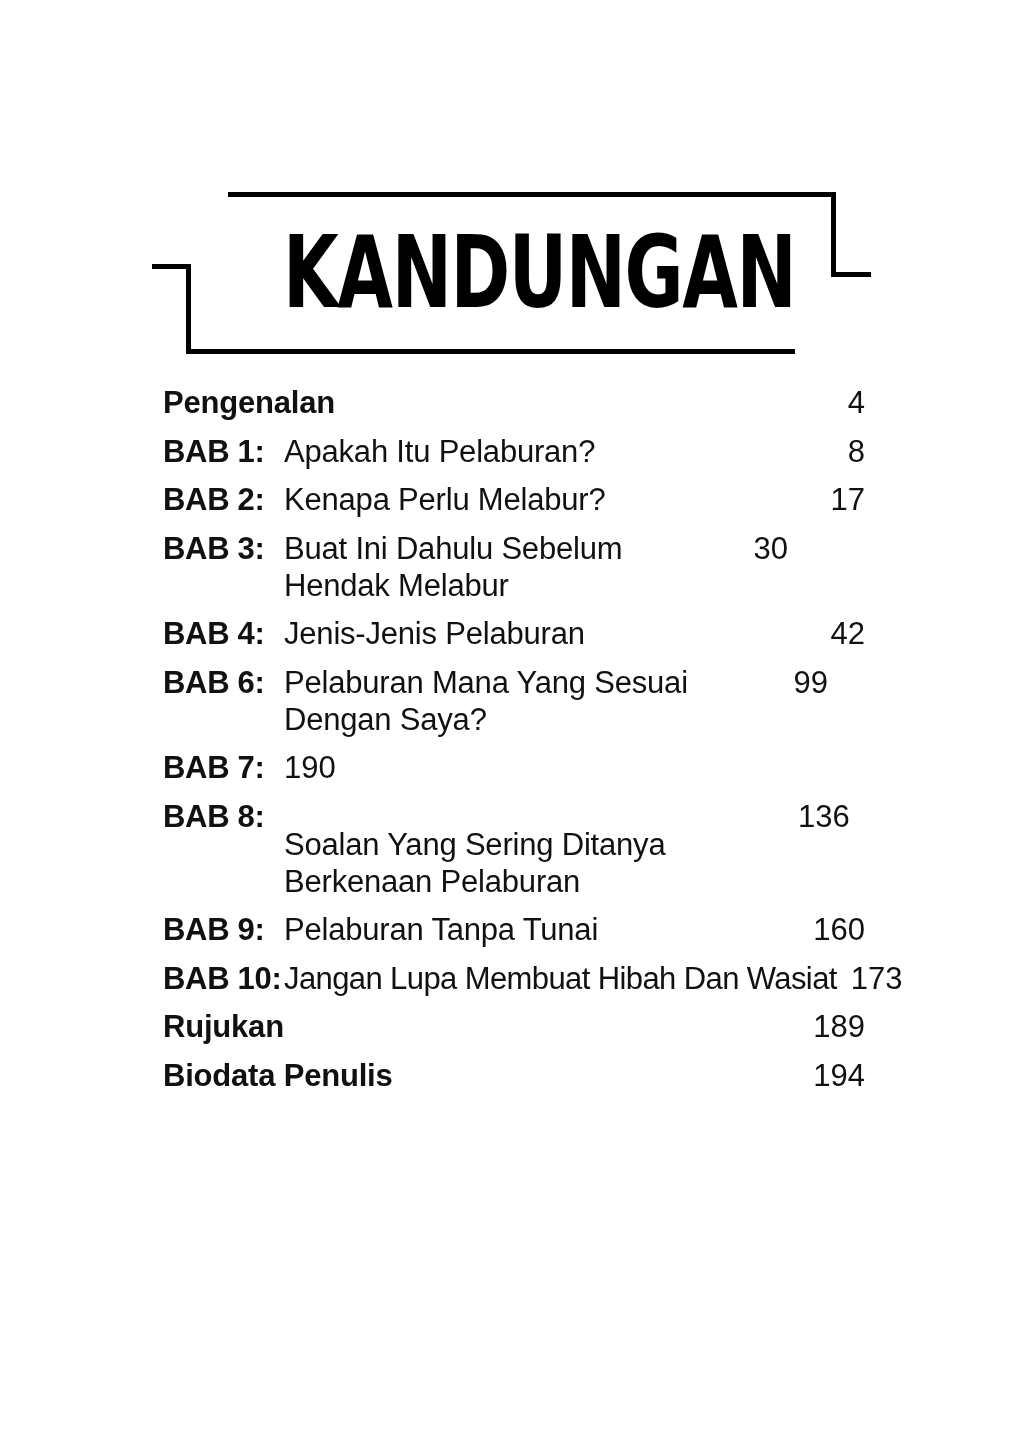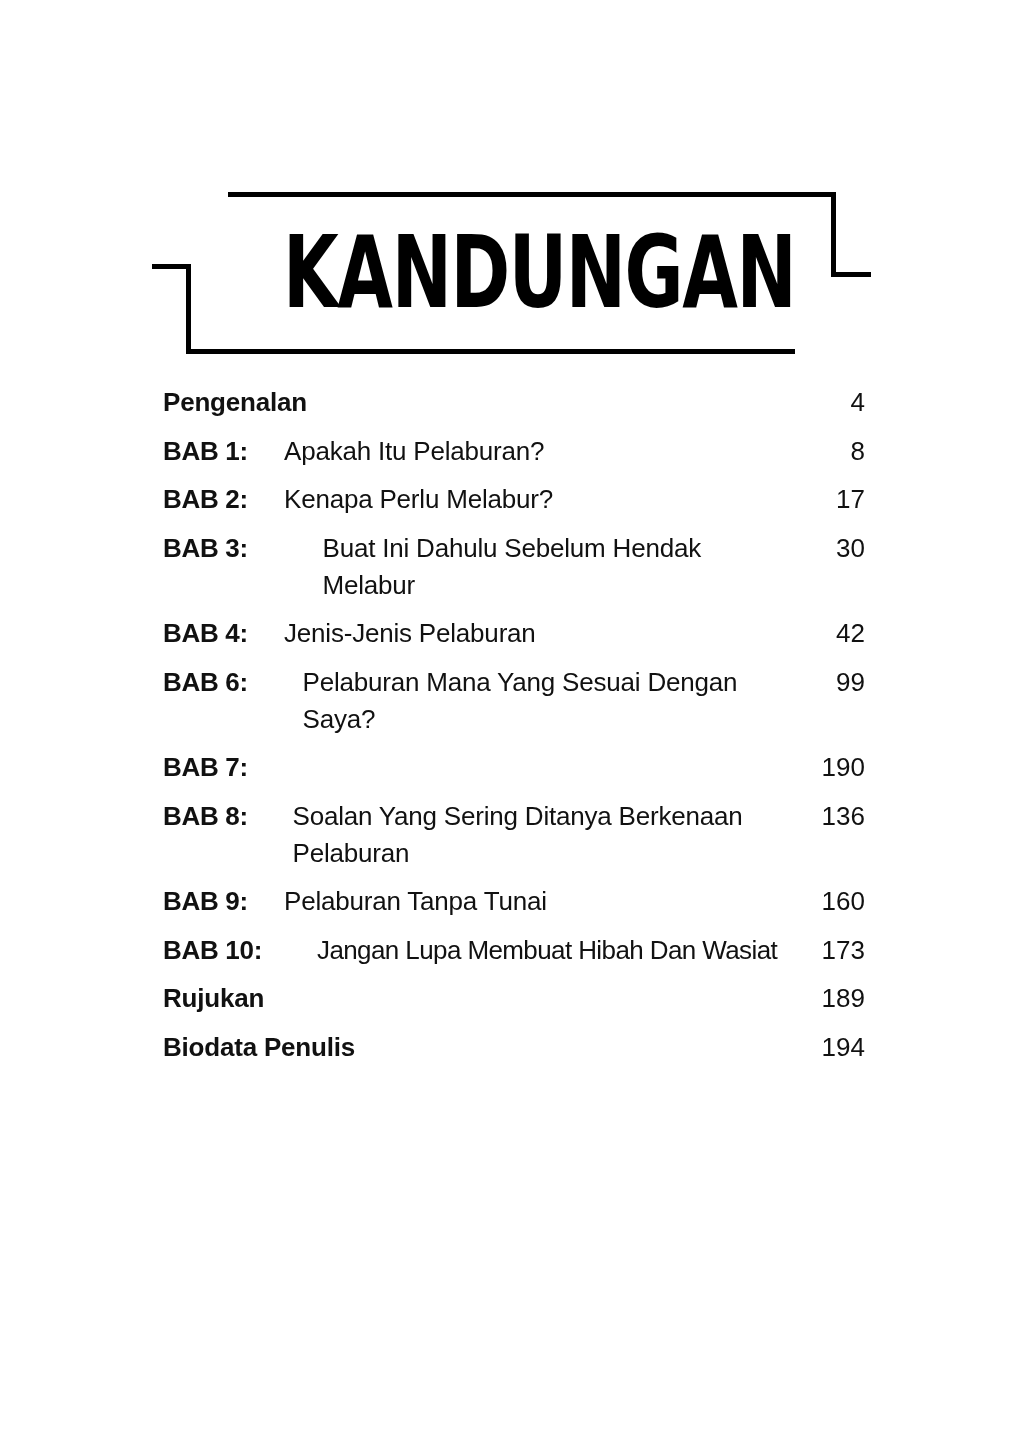--- a/index.html
+++ b/index.html
@@ -5,21 +5,21 @@
     html, body { margin: 0; padding: 0; background: #ffffff; }
     body { width: 1024px; height: 1452px; position: relative; overflow: hidden; font-family: "Liberation Sans", sans-serif; color: #111; }
     .bar { position: absolute; background: #000; }
     .title {
       position: absolute; left: 283px; top: 218px; width: 460px; height: 110px;
       font-family: "DejaVu Sans", sans-serif; font-weight: bold; font-size: 100px;
       line-height: 110px; letter-spacing: -2px; color: #000;
       transform: scaleX(0.72); transform-origin: left top; white-space: nowrap;
     }
     .toc { position: absolute; left: 163px; top: 384px; width: 702px; }
-    .row { position: relative; display: flex; align-items: flex-start; font-size: 26px; line-height: 37px; margin-bottom: 11.5px; justify-content: space-between; }
+    .row { position: relative; display: flex; align-items: flex-start; font-size: 31px; line-height: 37px; margin-bottom: 11.5px; }
     .label { font-weight: bold; width: 121px; flex: 0 0 121px; white-space: nowrap; letter-spacing: -0.3px; }
     .text { flex: 1 1 auto; padding-right: 14px; color: #111; font-weight: normal; letter-spacing: -0.2px; }
     .row.solo .text { font-weight: bold; }
     .page { flex: 0 0 auto; text-align: right; min-width: 50px; color: #111; }
     .it { font-style: italic; }
   </style>
 </head>
 <body>
 
 <div class="bar" style="left:228px;top:192px;width:608px;height:5px;"></div>
@@ -69,33 +69,33 @@
     <span class="page">99</span>
   </div>
 
   <div class="row">
     <span class="label">BAB 7:</span>
     <span class="page">190</span>
   </div>
 
   <div class="row">
     <span class="label">BAB 8:</span>
-    <span class="text" style="max-width:500px;">Soalan Yang Sering Ditanya Berkenaan Pelaburan</span>
+    <span class="text" style="max-width:500px;margin-top:28px;">Soalan Yang Sering Ditanya Berkenaan Pelaburan</span>
     <span class="page">136</span>
   </div>
 
   <div class="row">
     <span class="label">BAB 9:</span>
     <span class="text">Pelaburan Tanpa Tunai</span>
     <span class="page">160</span>
   </div>
 
   <div class="row">
     <span class="label">BAB 10:</span>
-    <span class="text" style="white-space:nowrap;letter-spacing:-0.6px;margin-left:33px;">Jangan Lupa Membuat Hibah Dan Wasiat</span>
+    <span class="text" style="white-space:nowrap;letter-spacing:-0.6px;">Jangan Lupa Membuat Hibah Dan Wasiat</span>
     <span class="page">173</span>
   </div>
 
 
   <div class="row solo">
     <span class="text">Rujukan</span>
     <span class="page">189</span>
   </div>
 
   <div class="row solo">

